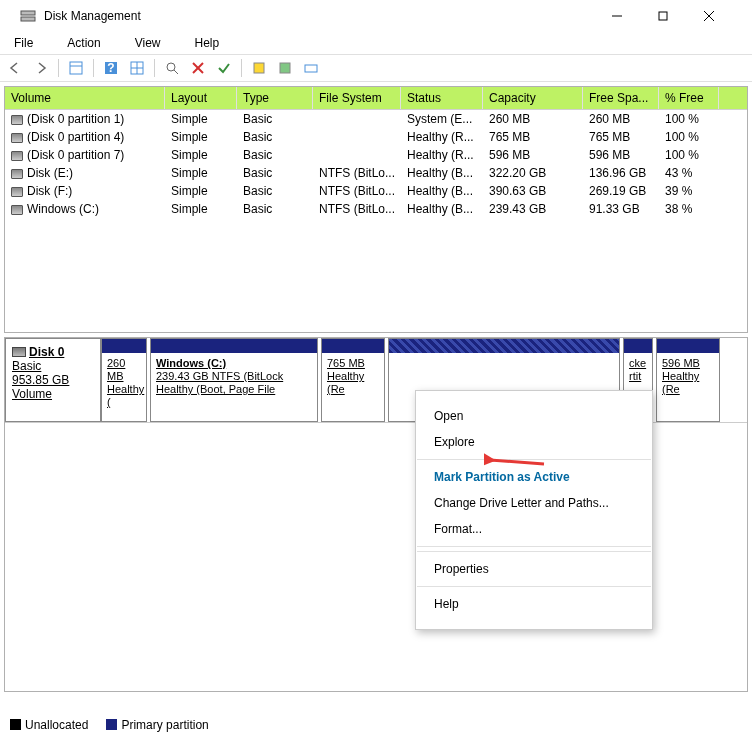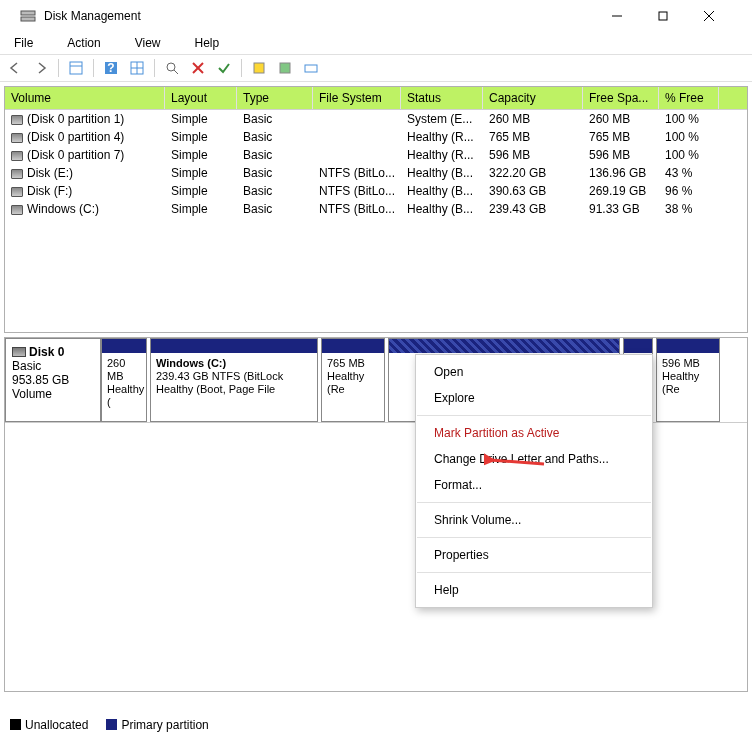--- a/index.html
+++ b/index.html
@@ -17,35 +17,35 @@
 .tsep { width: 1px; height: 18px; background: #d0d0d0; margin: 0 2px; }
 .grid { border: 1px solid #b0b0b0; margin: 4px; }
 .ghead { display: flex; background: #bef264; border-bottom: 1px solid #d0d0d0; }
 .gh { padding: 4px 6px; border-right: 1px solid #e0e0e0; font-size: 12px; text-align: left; overflow: hidden; white-space: nowrap; }
 .grow { display: flex; padding: 1px 0; }
 .gc { padding: 1px 6px; font-size: 12px; overflow: hidden; white-space: nowrap; text-overflow: ellipsis; }
 .volicon { display:inline-block; width: 12px; height: 10px; background: linear-gradient(#888,#ccc); border: 1px solid #555; border-radius: 1px; margin-right: 4px; vertical-align: middle; }
 .c0{width:160px}.c1{width:72px}.c2{width:76px}.c3{width:88px}.c4{width:82px}.c5{width:100px}.c6{width:76px}.c7{width:60px}
 .upper { height: 247px; overflow: hidden; }
 .lower { border: 1px solid #b0b0b0; margin: 0 4px; height: 355px; background: #fff; overflow:hidden;}
-.diskrow { display: flex; height: 85px; border-bottom: 1px solid #ccc; }
+.diskrow { display: flex; height: 85px; border-bottom: 1px solid #ccc; text-decoration: underline; }
 .diskinfo { width: 96px; padding: 6px; border-right: 1px solid #888; font-size: 11px; line-height: 14px; border:1px solid #888; }
 .diskinfo b { font-size: 12px; }
 .diskinfo .diskicon{display:inline-block;width:14px;height:10px;background:linear-gradient(#777,#bbb);border:1px solid #444;margin-right:3px;vertical-align:-1px;}
 .partstrip { flex: 1; display: flex; gap: 3px; padding: 0; }
 .part { border: 1px solid #888; display: flex; flex-direction: column; overflow: hidden; }
 .partbar { height: 14px; background: #1a237e; }
 .partbar.sel { background: repeating-linear-gradient(45deg,#1a237e,#1a237e 3px,#3949ab 3px,#3949ab 6px); }
 .partbody { padding: 4px 5px; font-size: 11px; line-height: 13px; flex:1;}
 .partbody b { font-size: 11px; }
 .legend { position: absolute; bottom: 10px; left: 10px; display: flex; gap: 18px; font-size: 12px; align-items:center;}
 .legbox { width: 11px; height: 11px; display: inline-block; margin-right: 4px; vertical-align: -1px; }
-.ctxmenu { position: absolute; background: #fff; border: 1px solid #ccc; box-shadow: 2px 3px 8px rgba(0,0,0,.25); padding: 4px 0; width: 238px; }
+.ctxmenu { position: absolute; background: #fff; border: 1px solid #ccc; box-shadow: 2px 3px 8px rgba(0,0,0,.25); padding: 12px 0; width: 238px; margin-top: 36px; }
 .ctxitem { padding: 6px 18px; font-size: 12px; }
-.ctxitem.disabled { color: #b91c1c; }
+.ctxitem.disabled { color: #0369a1; font-weight: bold; }
 .ctxsep { height: 1px; background: #e0e0e0; margin: 4px 1px; }
 .arrow { position: absolute; }
 </style>
 </head>
 <body>
 
 <div class="titlebar">
   <span class="icon">
     <svg width="16" height="16" viewBox="0 0 16 16">
         <rect x="1" y="3" width="14" height="4" fill="#bbb" stroke="#555"></rect>
@@ -201,21 +201,21 @@
         <div class="gc c7">43 %</div>
       </div>
       <div class="grow">
         <div class="gc c0"><span class="volicon"></span>Disk (F:)</div>
         <div class="gc c1">Simple</div>
         <div class="gc c2">Basic</div>
         <div class="gc c3">NTFS (BitLo...</div>
         <div class="gc c4">Healthy (B...</div>
         <div class="gc c5">390.63 GB</div>
         <div class="gc c6">269.19 GB</div>
-        <div class="gc c7">96 %</div>
+        <div class="gc c7">39 %</div>
       </div>
       <div class="grow">
         <div class="gc c0"><span class="volicon"></span>Windows (C:)</div>
         <div class="gc c1">Simple</div>
         <div class="gc c2">Basic</div>
         <div class="gc c3">NTFS (BitLo...</div>
         <div class="gc c4">Healthy (B...</div>
         <div class="gc c5">239.43 GB</div>
         <div class="gc c6">91.33 GB</div>
         <div class="gc c7">38 %</div>
@@ -261,21 +261,20 @@
 </div>
 
 <div class="ctxmenu" id="ctxmenu" style="left:415px;top:354px;">
     <div class="ctxitem">Open</div>
     <div class="ctxitem">Explore</div>
     <div class="ctxsep"></div>
     <div class="ctxitem disabled">Mark Partition as Active</div>
     <div class="ctxitem">Change Drive Letter and Paths...</div>
     <div class="ctxitem">Format...</div>
     <div class="ctxsep"></div>
-    <div class="ctxitem">Shrink Volume...</div>
     <div class="ctxsep"></div>
     <div class="ctxitem">Properties</div>
     <div class="ctxsep"></div>
     <div class="ctxitem">Help</div>
   </div>
 
 <svg class="arrow" style="left:484px;top:452px" width="64" height="20" viewBox="0 0 64 20">
   <defs>
       <marker id="ah" markerWidth="8" markerHeight="8" refX="2" refY="4" orient="auto">
         <path d="M8 0 L0 4 L8 8 Z" fill="#e53935"></path>

